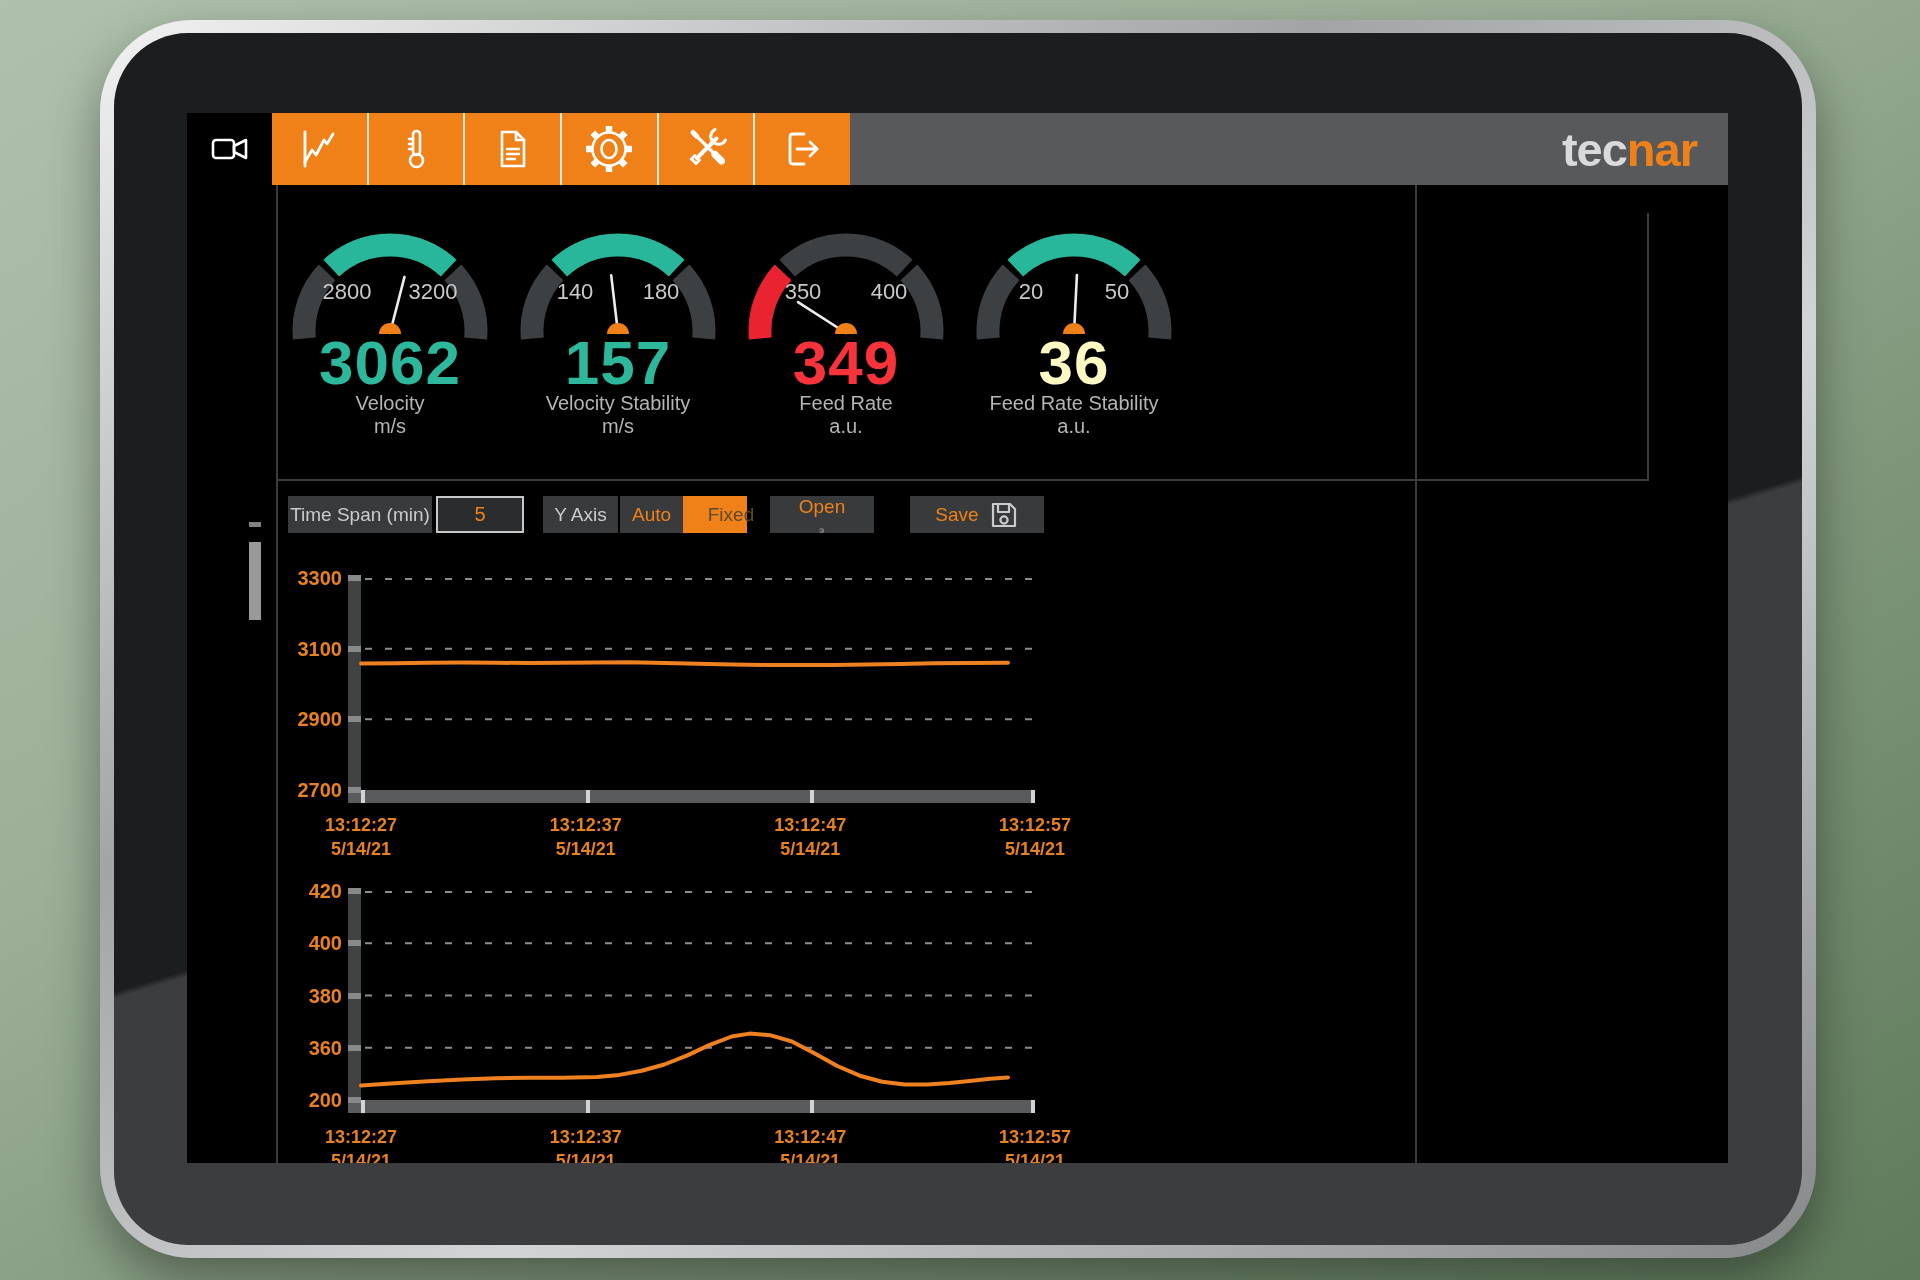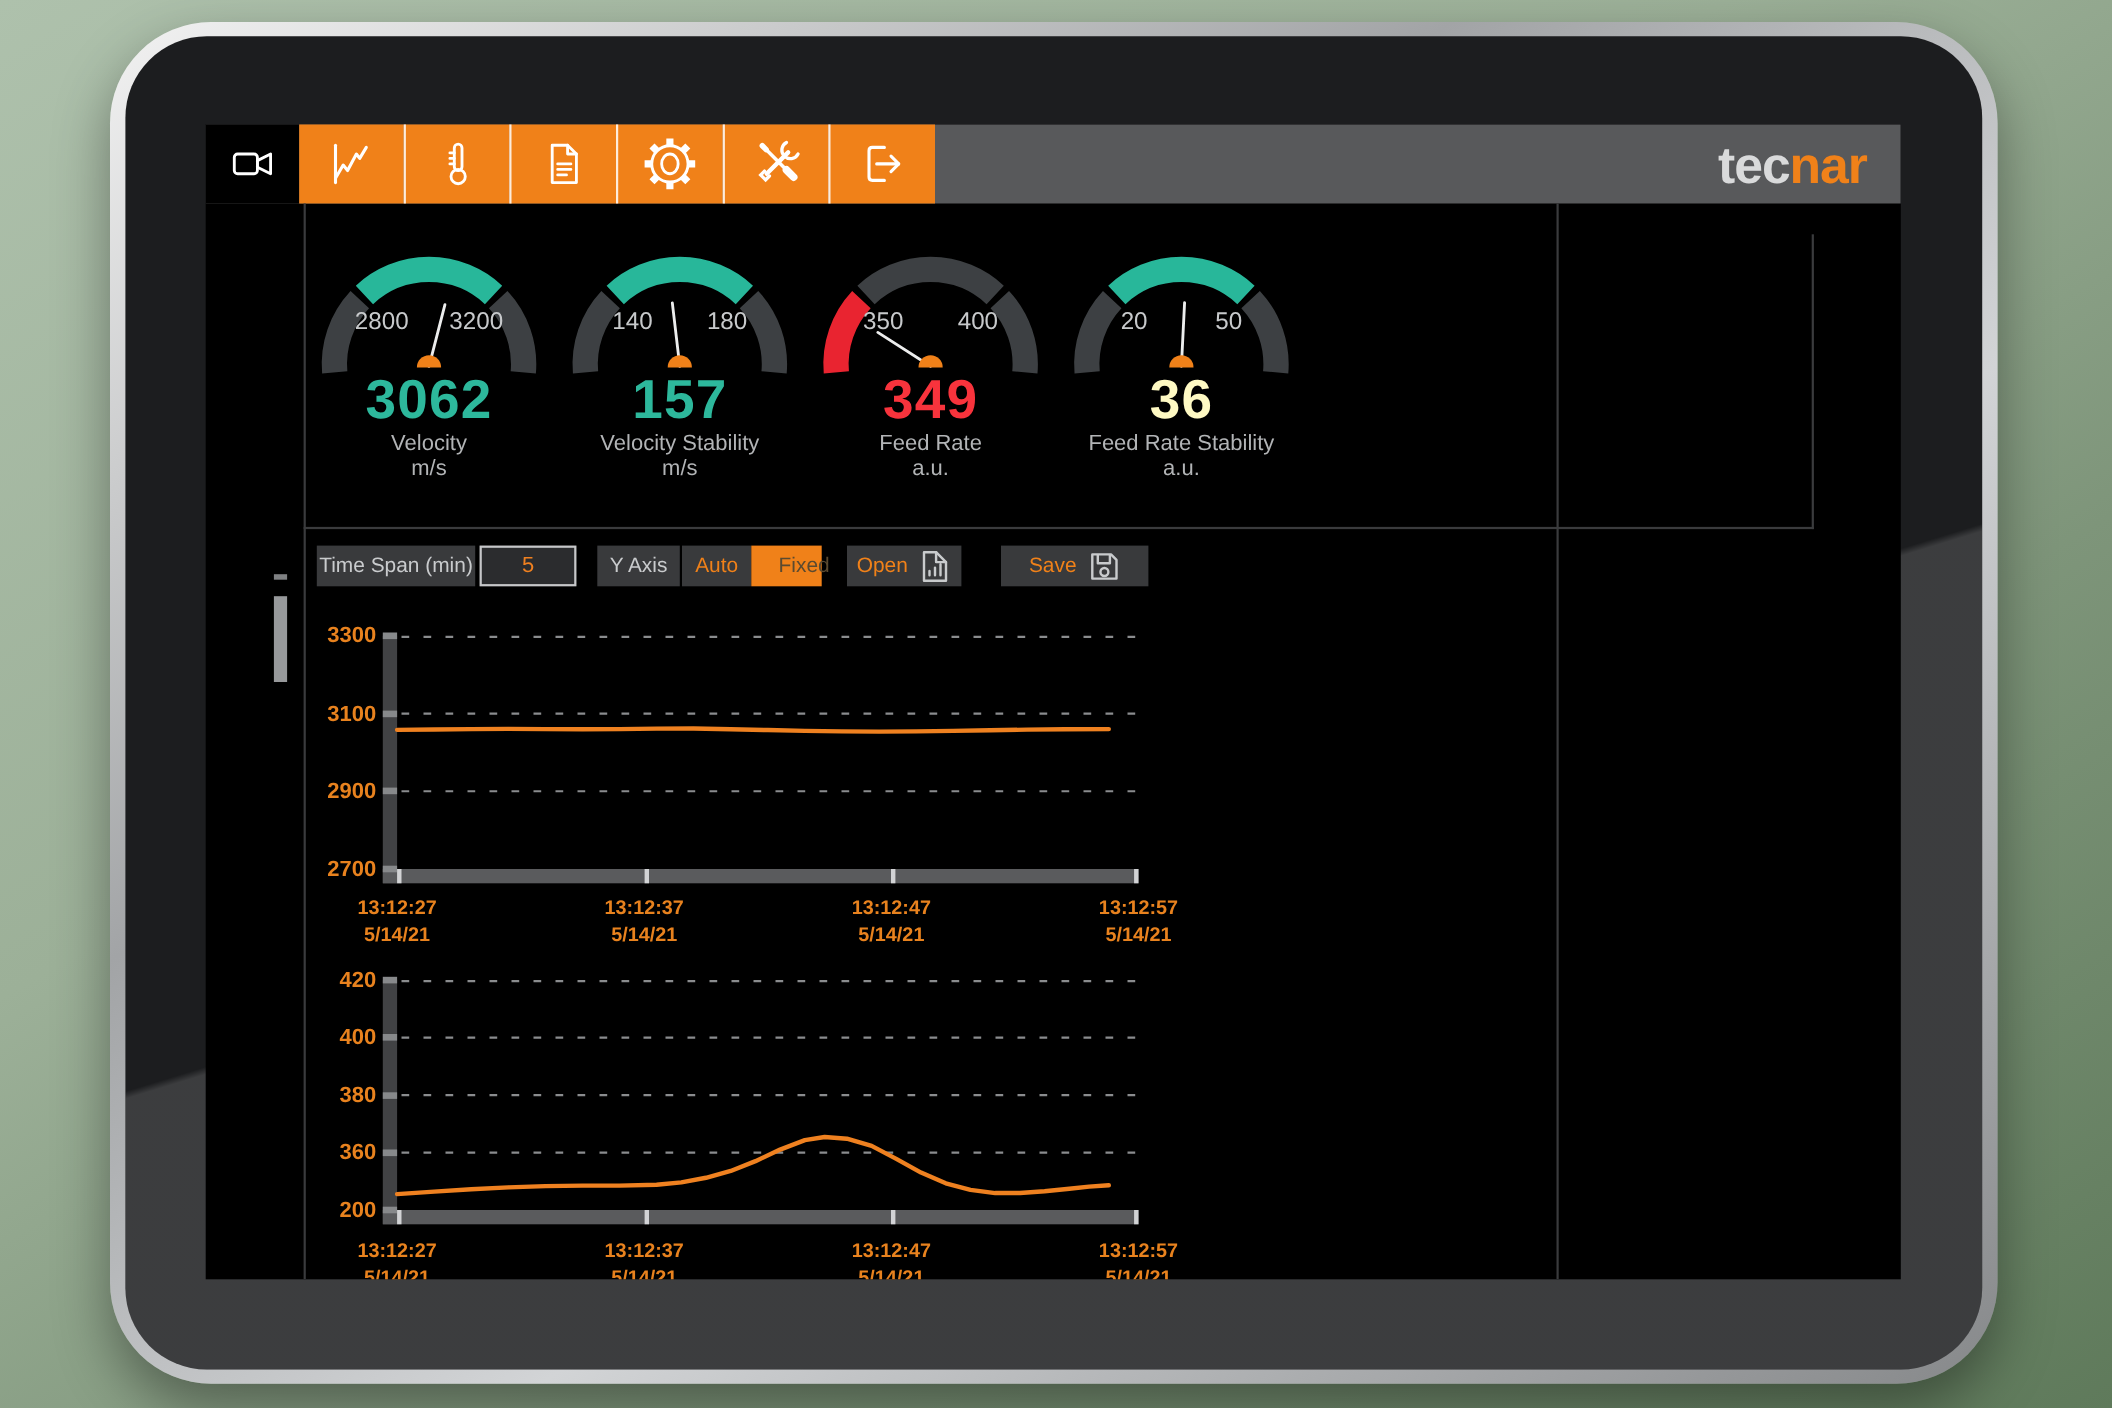--- a/index.html
+++ b/index.html
@@ -33,21 +33,21 @@
   .setup{position:absolute;left:1238px;top:97px;width:216px;text-align:center;}
   .setup .l1{font-size:22px;font-weight:bold;color:#f4f4f4;}
   .setup .l2{font-size:19px;color:#d6d7d8;margin-top:7px;}
 
   
   .gauge{position:absolute;top:99px;width:220px;height:236px;}
   .gauge svg{position:absolute;left:0;top:0;}
   .g-min,.g-max{position:absolute;top:67px;width:90px;text-align:center;font-size:22px;color:#c7c9cb;}
   .g-min{left:22px;} .g-max{left:108px;}
   .gauge-value{position:absolute;left:0;top:122px;width:220px;height:58px;line-height:58px;text-align:center;
-               font-size:50px;font-weight:bold;letter-spacing:1px;}
+               font-size:62px;font-weight:bold;letter-spacing:1px;}
   .gauge-name,.gauge-unit{position:absolute;left:-30px;width:280px;text-align:center;font-size:20px;color:#b2b4b6;}
   .gauge-name{top:180px;} .gauge-unit{top:203px;}
 
   
   .ctl{position:absolute;top:383px;height:37px;background:#393a3c;color:#c9cbcd;font-size:19px;
        display:flex;align-items:center;justify-content:center;gap:10px;box-sizing:border-box;}
   .ctl.sel{background:#f08119;color:#5b4a30;padding-left:32px;}
   .ctl.olabel{color:#f08119;}
   #timespan-input{position:absolute;top:383px;left:249px;width:88px;height:37px;background:#2b2c2e;
        border:2px solid #c6c7c9;color:#ef8020;font-size:20px;text-align:center;box-sizing:border-box;
@@ -192,21 +192,21 @@
       <div class="gauge-value" style="color: #fef9c3;">36</div>
       <div class="gauge-name">Feed Rate Stability</div>
       <div class="gauge-unit">a.u.</div>
     </div>
 
     <div class="ctl" style="left:101px;width:144px;">Time Span (min)</div>
     <input id="timespan-input" value="5" style="">
     <div class="ctl" style="left:356px;width:75px;">Y Axis</div>
     <div class="ctl olabel" style="left:433px;width:63px;">Auto</div>
     <div class="ctl sel" style="left:496px;width:64px;">Fixed</div>
-    <div class="ctl olabel" style="left:583px;width:104px;">
+    <div class="ctl olabel" style="left:583px;width:104px;flex-direction:column;">
       <span>Open</span>
       <svg width="30" height="32" viewBox="0 0 30 32" fill="none" stroke="#c9cbcd" stroke-width="2.2" stroke-linejoin="round" stroke-linecap="round">
         <path d="M5 3 H16 L25 12 V29 H5 Z"></path>
           <path d="M16 3 V12 H25"></path>
         <path d="M10 24 V20 M15 24 V17 M20 24 V14"></path>
       </svg>
     </div>
     <div class="ctl olabel" style="left:723px;width:134px;">
       <span>Save</span>
       <svg width="30" height="30" viewBox="0 0 30 30" fill="none" stroke="#c9cbcd" stroke-width="2.2" stroke-linejoin="round">

